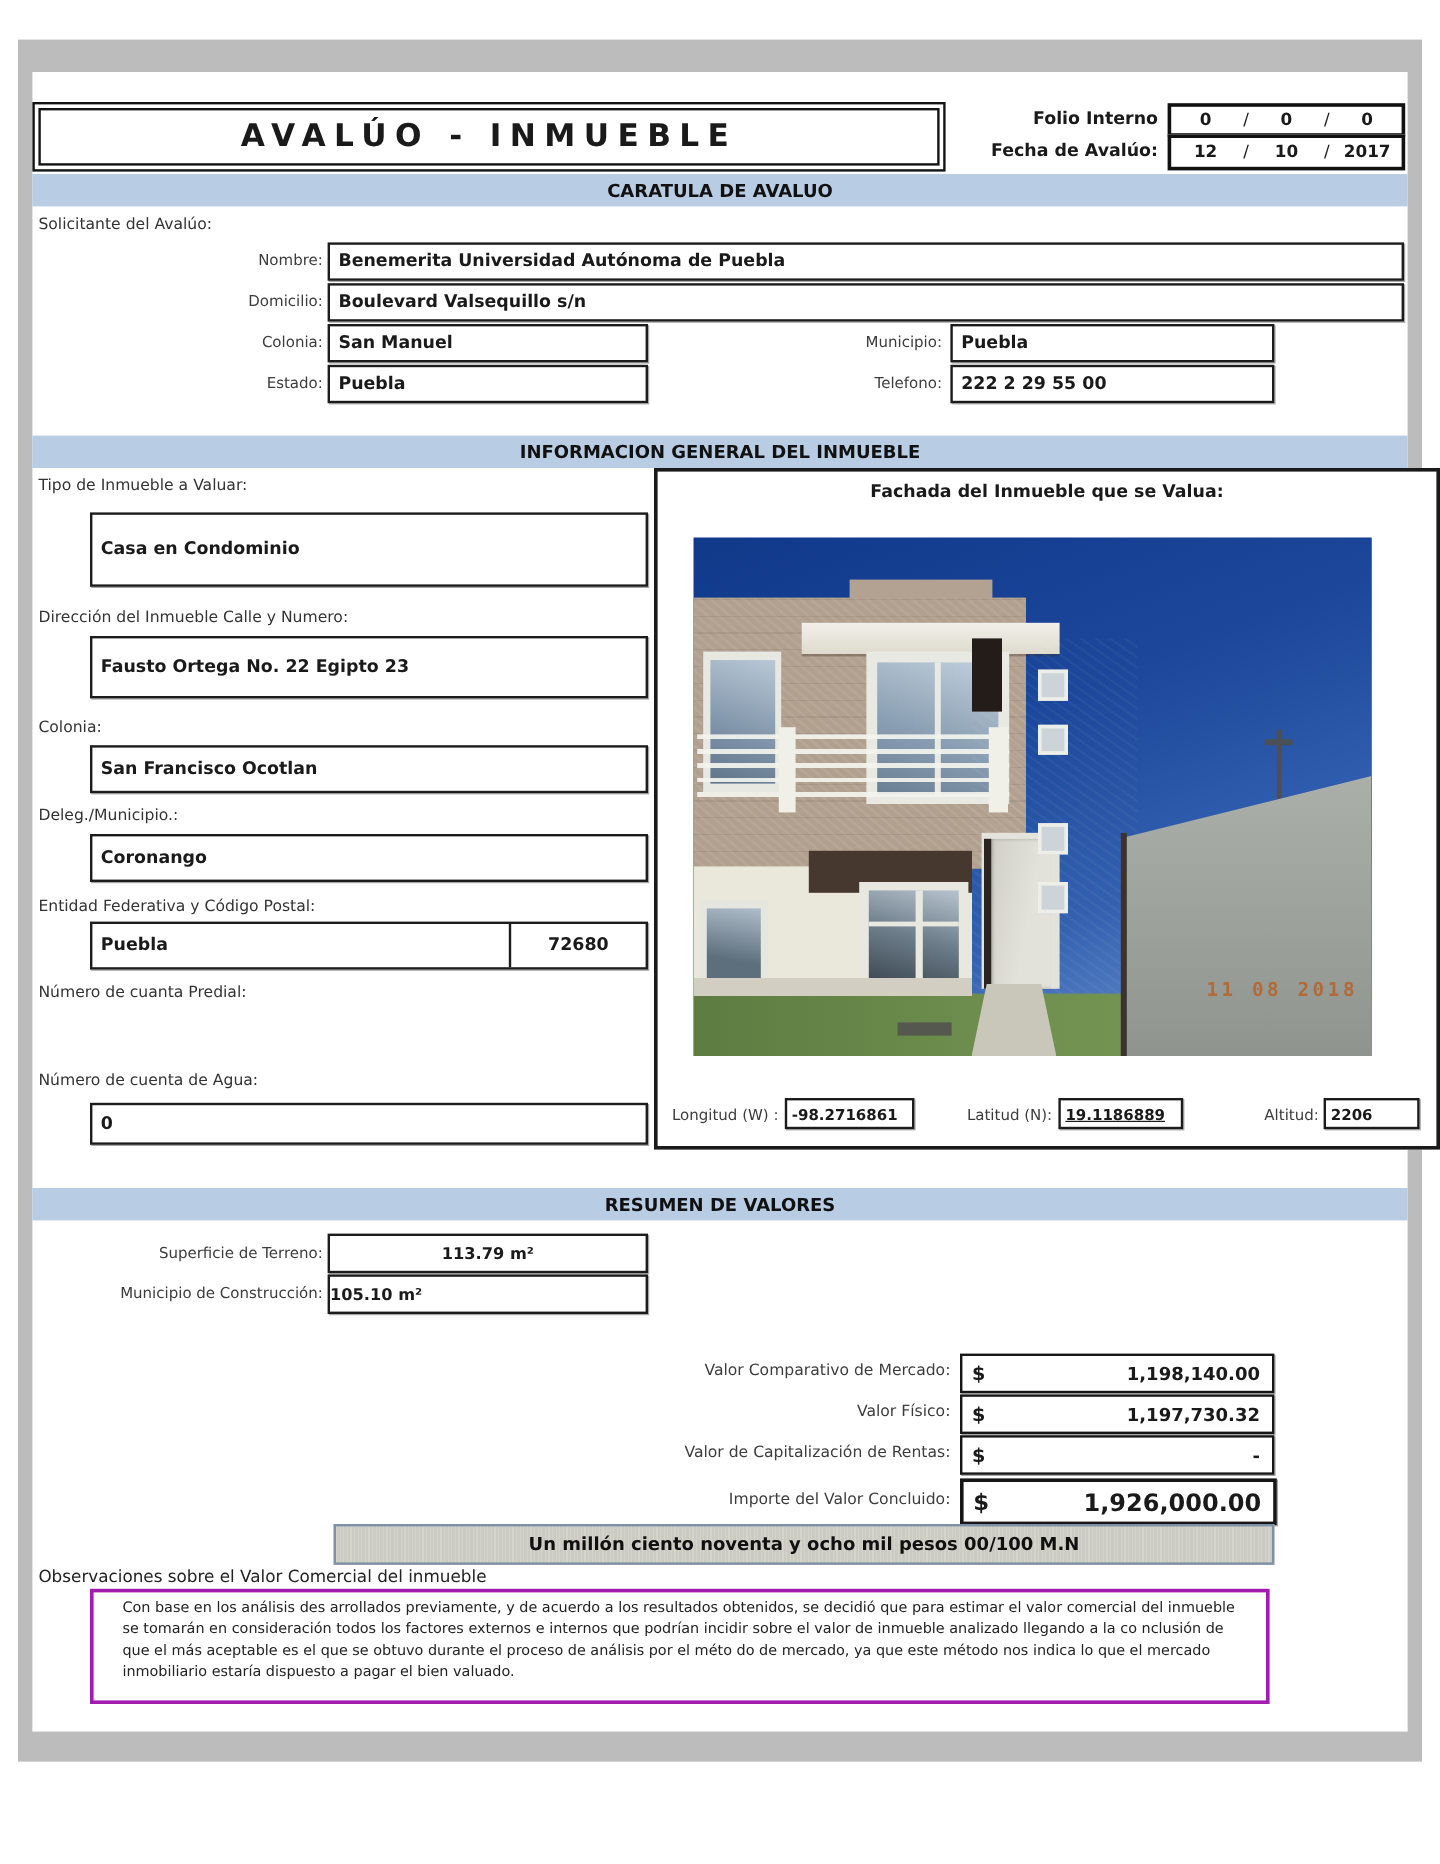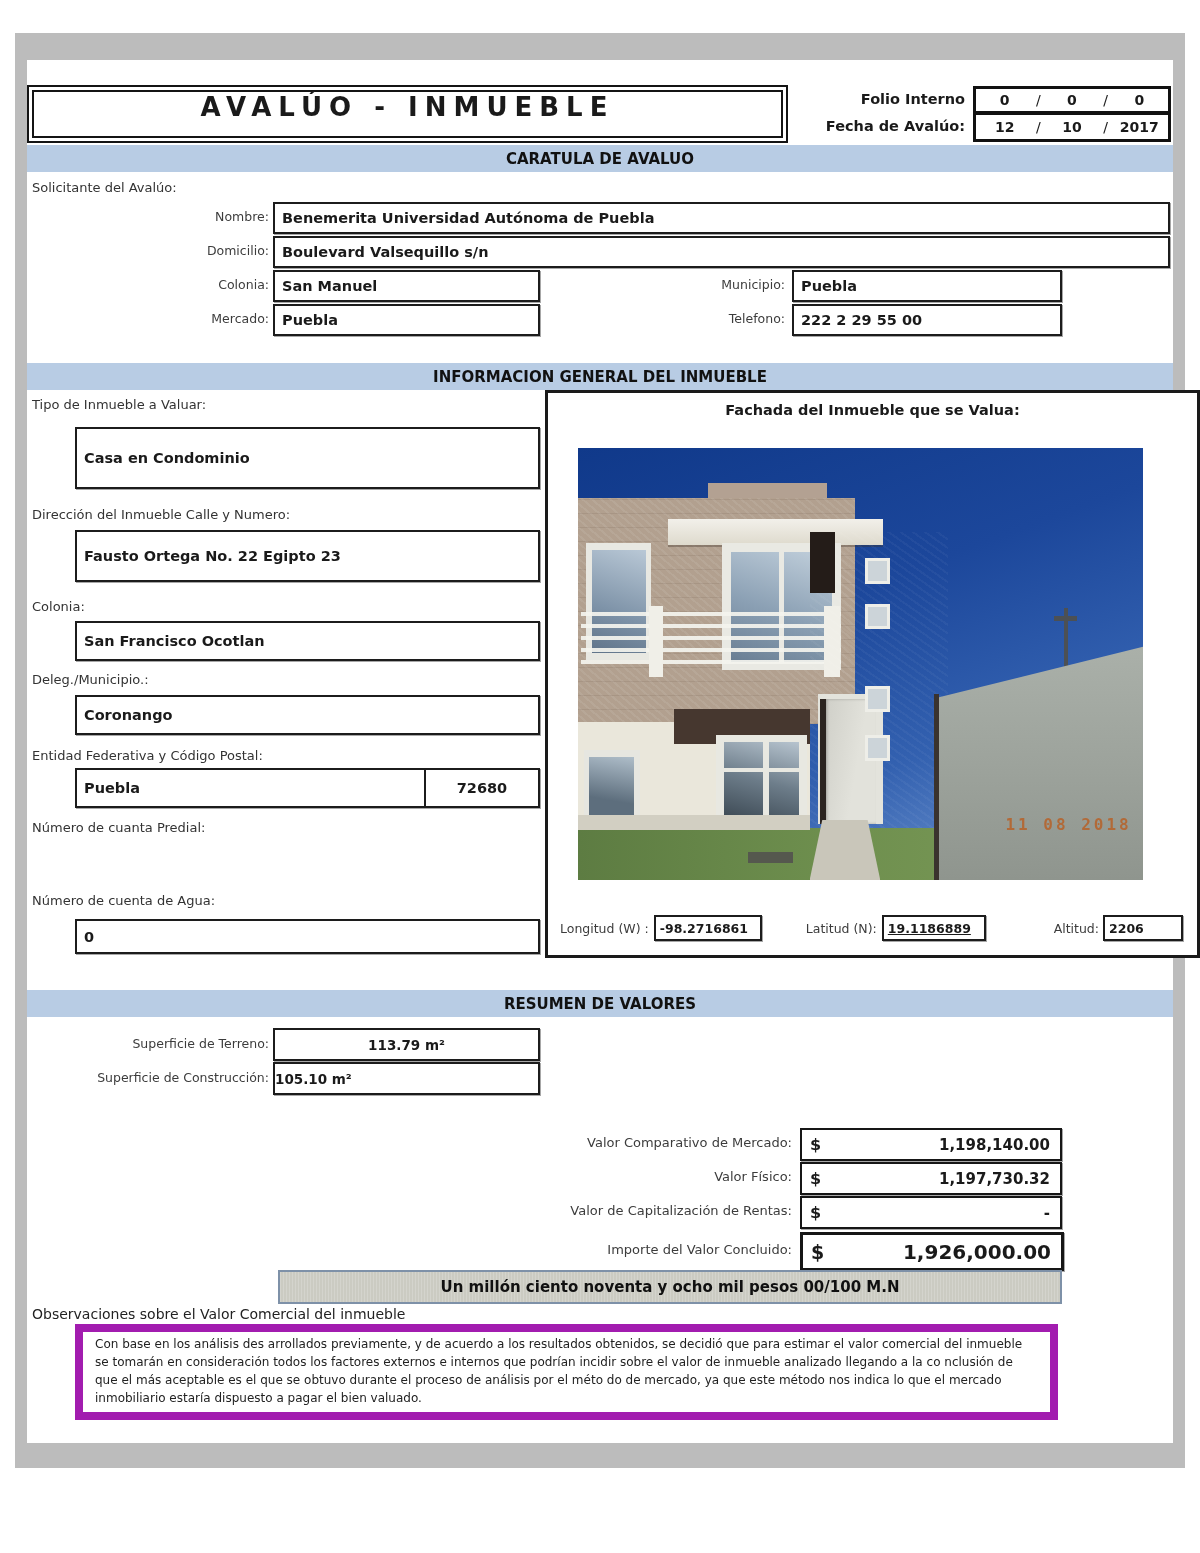--- a/index.html
+++ b/index.html
@@ -6,34 +6,34 @@
   body{width:1200px;height:1553px;position:relative;font-family:"DejaVu Sans","Liberation Sans",sans-serif;color:#1a1a1a;}
   .frame{position:absolute;left:15px;top:33px;width:1170px;height:1435px;background:#bcbcbc;}
   .page{position:absolute;left:12px;top:27px;width:1146px;height:1383px;background:#ffffff;}
   .abs{position:absolute;}
   .lbl{font-size:12.5px;color:#3c3c3c;text-align:right;white-space:nowrap;}
   .llbl{font-size:13px;color:#333;white-space:nowrap;}
   .box{border:2px solid #1c1c1c;background:#fff;box-shadow:1px 1px 0 rgba(60,60,60,.45);display:flex;align-items:center;}
   .box .val{font-weight:bold;font-size:14.5px;padding-left:7px;white-space:nowrap;}
   .band{left:0;width:1146px;height:27px;background:#b8cce4;display:flex;align-items:center;justify-content:center;font-weight:bold;font-size:15px;color:#111;}
   .title-box{left:0;top:25px;width:757px;height:54px;border:2px solid #141414;}
-  .title-inner{position:absolute;left:3px;top:3px;right:3px;bottom:3px;border:2px solid #141414;display:flex;justify-content:center;}
+  .title-inner{position:absolute;left:3px;top:3px;right:3px;bottom:3px;border:2px solid #141414;display:flex;align-items:center;justify-content:center;}
   .title-text{font-size:26px;font-weight:bold;letter-spacing:7px;}
   .folio-lab{font-weight:bold;font-size:14.5px;text-align:right;}
   .folio-box{border:3px solid #111;background:#fff;display:flex;align-items:center;font-weight:bold;font-size:14px;}
   .folio-box span{flex:1;text-align:center;}
   .fslash{flex:0 0 10px !important;font-weight:normal;}
   .panel{border:3px solid #1a1a1a;background:#fff;}
   .photo{position:absolute;left:30px;top:55px;width:565px;height:432px;overflow:hidden;background:#123c8c;}
   .photo *{position:absolute;}
   .money-box{border:2px solid #161616;background:#fff;box-shadow:1px 1px 0 rgba(60,60,60,.45);display:flex;align-items:center;}
   .money-box .cur{font-weight:bold;font-size:16px;padding-left:8px;}
   .money-box .amt{flex:1;text-align:right;font-weight:bold;font-size:15px;padding-right:10px;}
   .gray-band{background:#cbcbc2;border:2px solid #7e91a8;display:flex;align-items:center;justify-content:center;font-weight:bold;font-size:15px;color:#101010;background-image:repeating-linear-gradient(90deg,rgba(255,255,255,.18) 0 1px,transparent 1px 3px);}
-  .obs-box{border:8px solid #a21caf;background:#fff;font-size:12px;line-height:1.5;color:#222;padding:3px 12px;box-sizing:border-box;}
+  .obs-box{border:3px solid #a21caf;background:#fff;font-size:12px;line-height:1.5;color:#222;padding:3px 24px;box-sizing:border-box;}
 </style>
 </head>
 <body>
 
 <div class="frame">
 <div class="page">
 
   <div class="abs title-box">
     <div class="title-inner">
       <span class="title-text">AVALÚO - INMUEBLE</span>
@@ -74,21 +74,21 @@
 
   <div class="abs lbl" style="left:130px;top:217px;width:112px;">Colonia:</div>
   <div class="abs box" style="left:246px;top:210px;width:263px;height:28px;">
     <span class="val">San Manuel</span>
   </div>
   <div class="abs lbl" style="left:640px;top:217px;width:118px;">Municipio:</div>
   <div class="abs box" style="left:765px;top:210px;width:266px;height:28px;">
     <span class="val">Puebla</span>
   </div>
 
-  <div class="abs lbl" style="left:130px;top:251px;width:112px;">Mercado:</div>
+  <div class="abs lbl" style="left:130px;top:251px;width:112px;">Estado:</div>
   <div class="abs box" style="left:246px;top:244px;width:263px;height:28px;">
     <span class="val">Puebla</span>
   </div>
   <div class="abs lbl" style="left:640px;top:251px;width:118px;">Telefono:</div>
   <div class="abs box" style="left:765px;top:244px;width:266px;height:28px;">
     <span class="val">222 2 29 55 00</span>
   </div>
 
   <div class="abs band" style="top:303px;">INFORMACION GENERAL DEL INMUEBLE</div>
 
@@ -194,21 +194,21 @@
           </span>
     </div>
   </div>
 
   <div class="abs band" style="top:930px;">RESUMEN DE VALORES</div>
 
   <div class="abs lbl" style="left:60px;top:976px;width:182px;">Superficie de Terreno:</div>
   <div class="abs box" style="left:246px;top:968px;width:263px;height:29px;justify-content:center;">
     <span class="val" style="font-size:13.5px;padding:0;">113.79 m²</span>
   </div>
-  <div class="abs lbl" style="left:60px;top:1010px;width:182px;">Superficie de Construcción:</div>
+  <div class="abs lbl" style="left:60px;top:1010px;width:182px;">Municipio de Construcción:</div>
   <div class="abs box" style="left:246px;top:1002px;width:263px;height:29px;">
     <span class="val" style="font-size:13.5px;padding:0;">105.10 m²</span>
   </div>
 
   <div class="abs lbl" style="left:435px;top:1075px;width:330px;font-size:13px;">Valor Comparativo de Mercado:</div>
   <div class="abs money-box" style="left:773px;top:1068px;width:258px;height:29px;">
     <span class="cur">$</span>
     <span class="amt">1,198,140.00</span>
   </div>
 

